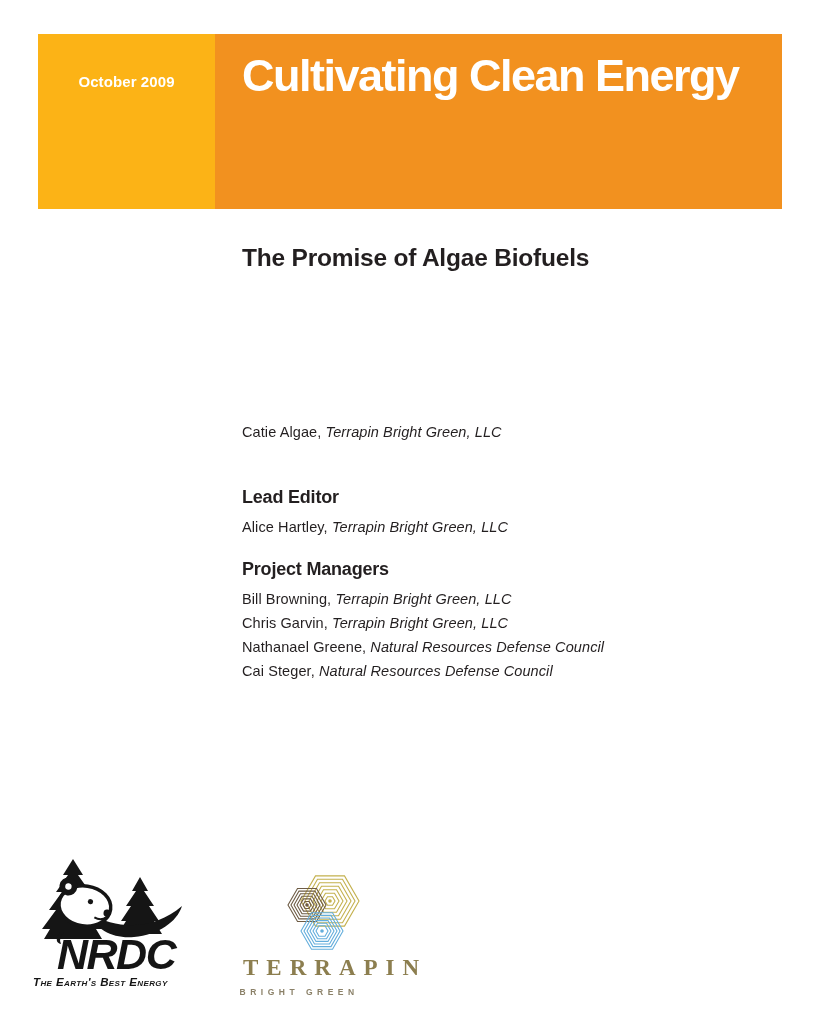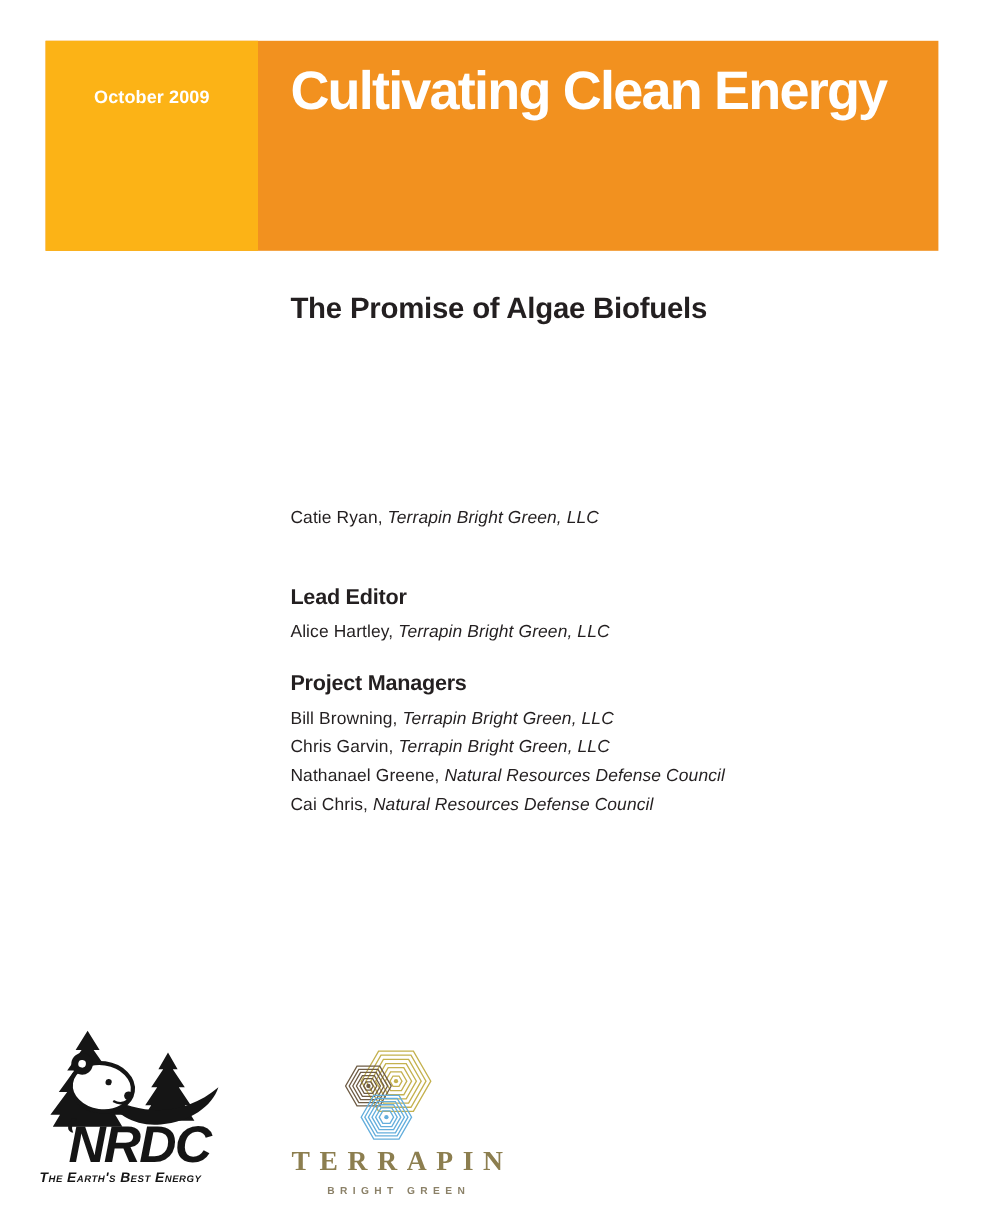--- a/index.html
+++ b/index.html
@@ -68,21 +68,21 @@
     color: var(--nrdc_ink); line-height: 1; white-space: nowrap;
   }
   .nrdc-tagline {
     position: absolute; left: 3px; top: 121px;
     font-variant: small-caps; font-weight: bold;
     font-size: 11.5px; letter-spacing: 0.4px;
     color: var(--nrdc_ink); white-space: nowrap;
   }
 
   
-  .terrapin-logo { position: absolute; left: 235px; top: 870px; width: 190px; text-align: center; }
+  .terrapin-logo { position: absolute; left: 235px; top: 870px; width: 190px; }
   .terrapin-hex { display: block; margin: 0 auto; }
   .terrapin-wordmark {
     margin-top: 1px;
     font-family: "Liberation Serif", serif;
     font-size: 23px; font-weight: bold;
     letter-spacing: 8px; text-indent: 8px;
     color: var(--terrapin_olive); white-space: nowrap;
   }
   .terrapin-tagline {
     margin-top: 6px;
@@ -99,34 +99,34 @@
   <div class="banner">
     <div class="date-box">
       <span class="date-text">October 2009</span>
     </div>
     <div class="banner-title">Cultivating Clean Energy</div>
   </div>
 
   <div class="subtitle">The Promise of Algae Biofuels</div>
 
   <div class="credits-section s0">
-    <p class="credit-line"><span>Catie Ryan, </span><i>Terrapin Bright Green, LLC</i></p>
+    <p class="credit-line"><span>Catie Algae, </span><i>Terrapin Bright Green, LLC</i></p>
   </div>
 
   <div class="credits-section s1">
     <h3 class="credits-heading">Lead Editor</h3>
     <p class="credit-line"><span>Alice Hartley, </span><i>Terrapin Bright Green, LLC</i></p>
   </div>
 
   <div class="credits-section s2">
     <h3 class="credits-heading">Project Managers</h3>
     <p class="credit-line"><span>Bill Browning, </span><i>Terrapin Bright Green, LLC</i></p>
     <p class="credit-line"><span>Chris Garvin, </span><i>Terrapin Bright Green, LLC</i></p>
     <p class="credit-line"><span>Nathanael Greene, </span><i>Natural Resources Defense Council</i></p>
-    <p class="credit-line"><span>Cai Chris, </span><i>Natural Resources Defense Council</i></p>
+    <p class="credit-line"><span>Cai Steger, </span><i>Natural Resources Defense Council</i></p>
   </div>
 
   <div class="nrdc-logo">
     <svg class="nrdc-art" width="160" height="90" viewBox="0 0 160 90" xmlns="http://www.w3.org/2000/svg">
 
       <polygon fill="#151515" points="43,4 53,20 48,20 60,37 54,37 67,55 60,55 74,74 66,74 72,84 14,84 20,74 12,74 26,55 19,55 32,37 26,37 38,20 33,20"></polygon>
 
       <polygon fill="#151515" points="110,22 118,36 114,36 124,51 119,51 129,66 124,66 132,79 88,79 96,66 91,66 101,51 96,51 106,36 102,36"></polygon>
 
       <path fill="#151515" d="M58,58 C92,77 126,73 152,51 C147,67 128,80 104,82 C84,84 66,75 58,58 Z"></path>

